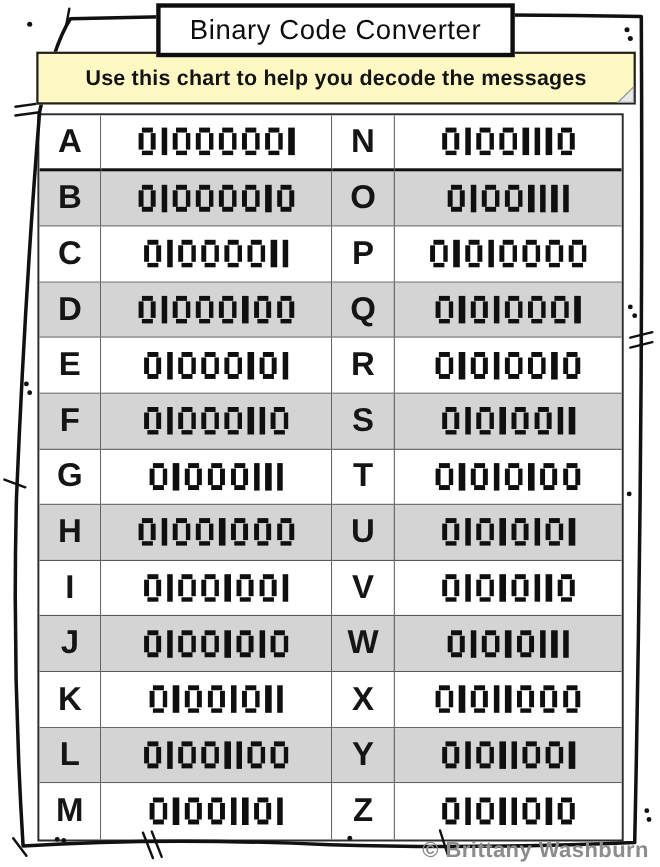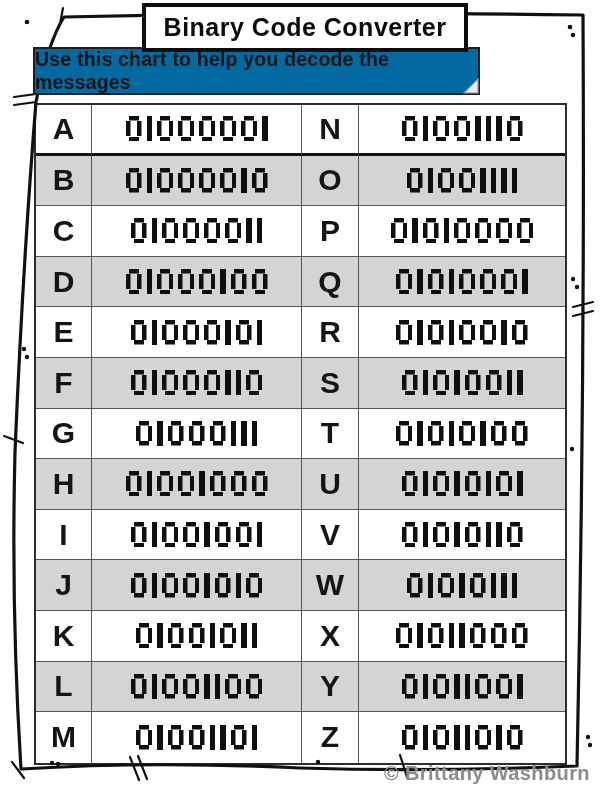--- a/index.html
+++ b/index.html
@@ -9,26 +9,26 @@
   }
   
   .frame-svg { position:absolute; left:0; top:0; z-index:2; pointer-events:none; }
 
   
   .title-box {
     position:absolute; left:142px; top:3px; width:318px; height:41px;
     background:#ffffff; border:4px solid #0d0d0d; z-index:4;
     display:flex; align-items:center; justify-content:center;
   }
-  .title-box span { font-size:25px; font-weight:bold; color:#0d0d0d; letter-spacing:.5px; }
+  .title-box span { font-size:25px; font-weight:normal; color:#0d0d0d; letter-spacing:.5px; }
 
   
   .subtitle-box {
-    position:absolute; left:33px; top:47px; width:447px; height:48px;
-    background:#0369a1; border:2.5px solid #1f1f1f; z-index:3; box-sizing:border-box;
+    position:absolute; left:33px; top:47px; width:545px; height:48px;
+    background:#fef9c3; border:2.5px solid #1f1f1f; z-index:3; box-sizing:border-box;
     display:flex; align-items:center; justify-content:center;
   }
   .subtitle-box span.txt { font-size:19.5px; font-weight:bold; color:#141414; letter-spacing:.2px; }
   .fold { position:absolute; right:-1px; bottom:-1px; }
 
   
   .table {
     position:absolute; left:34px; top:103px; width:529px; z-index:1;
     display:grid; grid-template-columns:56px 210px 57px 1fr;
     grid-auto-rows:50.6px; border:2.2px solid #2e2e2e; box-sizing:content-box;

